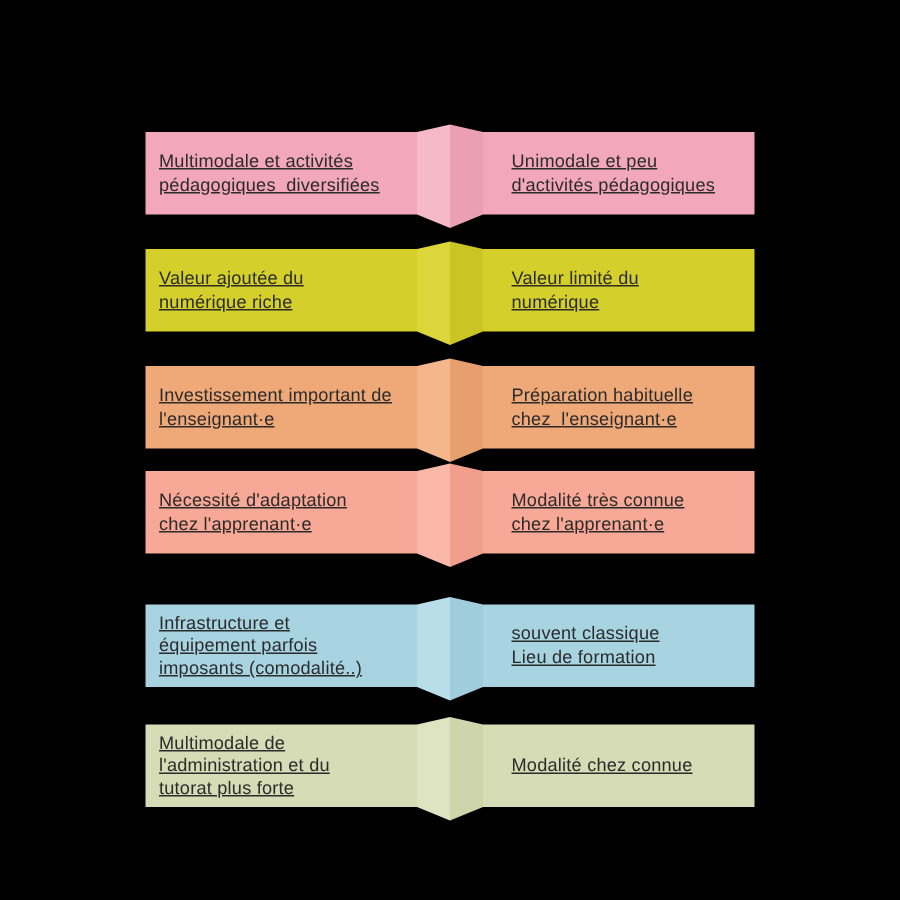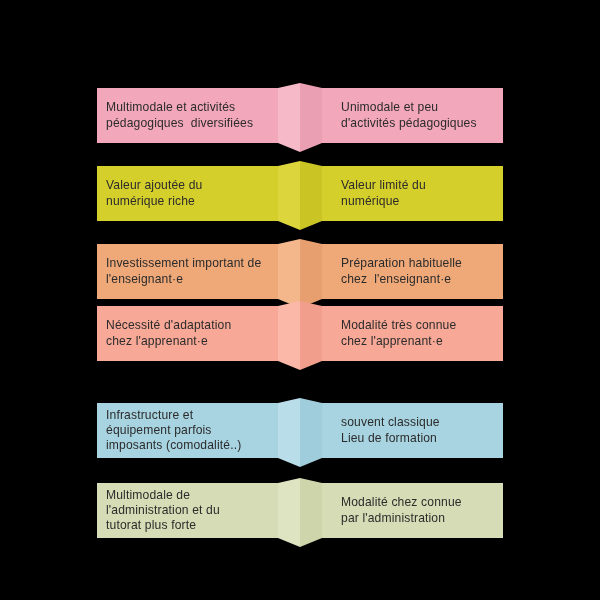--- a/index.html
+++ b/index.html
@@ -52,20 +52,21 @@
     left: 236px;
     width: 175px;
     margin-left: 8px;
   }
   .cell .line {
     color: #2b2b2b;
     font-size: 12.1px;
     line-height: 15.2px;
     letter-spacing: 0.15px;
     white-space: pre;
+    text-decoration: underline;
   }
 </style>
 </head>
 <body>
 
 <div id="board">
     <div class="row" style="top: 78px;">
       <svg class="row-svg" viewBox="0 0 406 78">
         <polygon points="0,10 181,10 181,65 0,65" fill="#f2a8ba"></polygon>
         <polygon points="225,10 406,10 406,65 225,65" fill="#f2a8ba"></polygon>
@@ -106,21 +107,21 @@
       </svg>
       <div class="cell cell-left">
         <div class="line">Investissement important de</div>
         <div class="line">l'enseignant·e</div>
       </div>
       <div class="cell cell-right">
         <div class="line">Préparation habituelle</div>
         <div class="line">chez  l'enseignant·e</div>
       </div>
     </div>
-    <div class="row" style="top: 296px;">
+    <div class="row" style="top: 304px;">
       <svg class="row-svg" viewBox="0 0 406 78">
         <polygon points="0,10 181,10 181,65 0,65" fill="#f8a896"></polygon>
         <polygon points="225,10 406,10 406,65 225,65" fill="#f8a896"></polygon>
         <polygon points="181,10 203,5 203,74 181,65" fill="#fbb7a7"></polygon>
         <polygon points="203,5 225,10 225,65 203,74" fill="#f29e8d"></polygon>
       </svg>
       <div class="cell cell-left">
         <div class="line">Nécessité d'adaptation</div>
         <div class="line">chez l'apprenant·e</div>
       </div>
@@ -153,16 +154,15 @@
         <polygon points="181,10 203,5 203,74 181,65" fill="#dee3c2"></polygon>
         <polygon points="203,5 225,10 225,65 203,74" fill="#ced5aa"></polygon>
       </svg>
       <div class="cell cell-left">
         <div class="line">Multimodale de</div>
         <div class="line">l'administration et du</div>
         <div class="line">tutorat plus forte</div>
       </div>
       <div class="cell cell-right">
         <div class="line">Modalité chez connue</div>
-        <div class="line">par l'administration</div>
       </div>
     </div>
   </div>
 
 </body></html>

